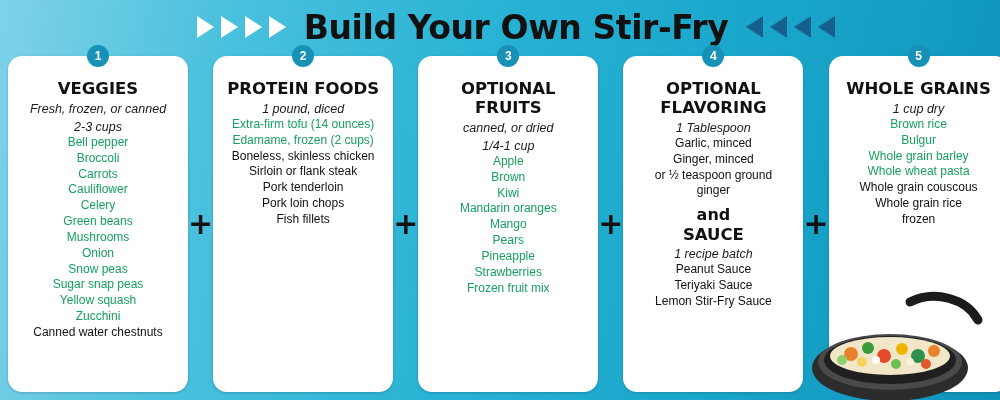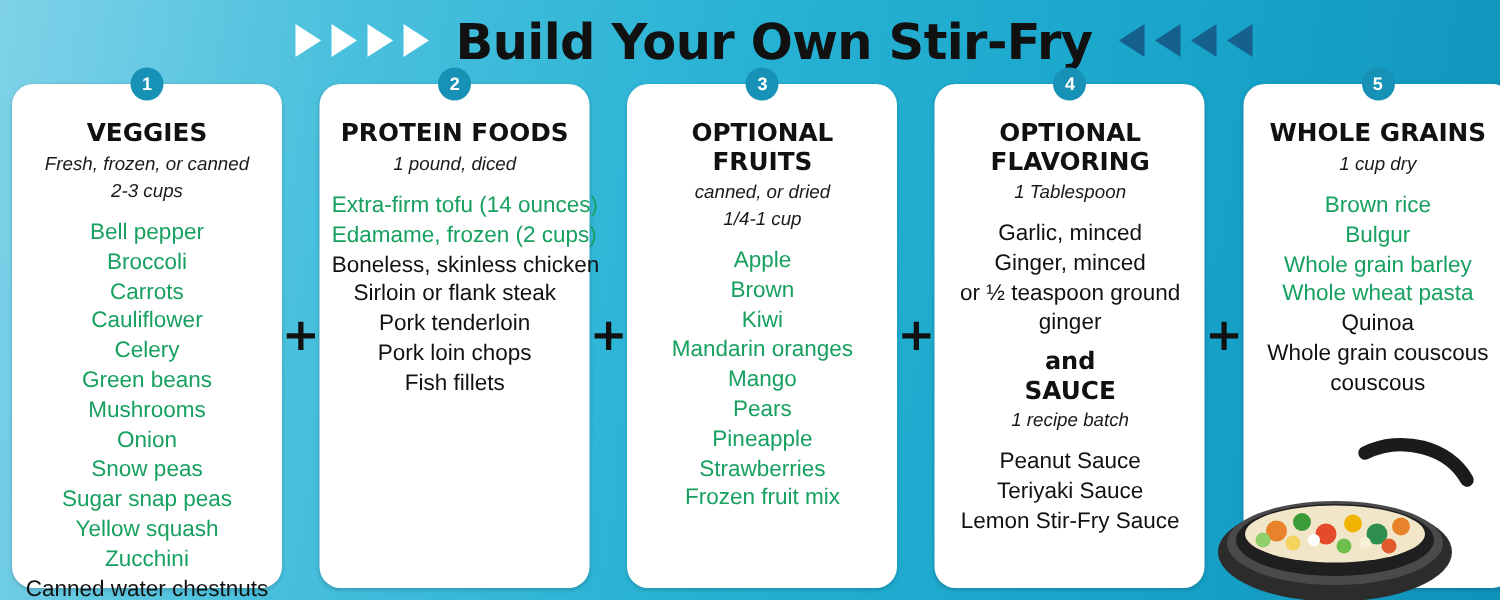--- a/index.html
+++ b/index.html
@@ -102,22 +102,21 @@
     font-family: "DejaVu Sans", sans-serif;
   }
   .sub {
     font-size: 12.5px;
     font-style: italic;
     color: #1a1a1a;
     line-height: 1.2;
     margin: 3px 2px 0 2px;
   }
   .items {
-    margin-top: 10px;
-    font-size: 15px;
+    font-size: 12px;
     line-height: 1.32;
     color: #111111;
   }
   .items div {
     white-space: nowrap;
   }
   .green {
     color: #17a05f;
   }
   .mid-label {
@@ -263,23 +262,23 @@
 
     <div class="card">
       <div class="badge">5</div>
       <h2>WHOLE GRAINS</h2>
       <div class="sub">1 cup dry</div>
       <div class="items">
         <div class="green">Brown rice</div>
         <div class="green">Bulgur</div>
         <div class="green">Whole grain barley</div>
         <div class="green">Whole wheat pasta</div>
-        <div>Quinoa</div>
         <div>Whole grain couscous</div>
-        <div>couscous</div>
+        <div>Whole grain rice</div>
+        <div>frozen</div>
       </div>
     </div>
 
   </div>
 
   <svg id="pan" viewBox="0 0 190 130">
     <g>
       <path d="M104 26 C128 14 160 22 172 44" stroke="#1b1b1b" stroke-width="9" fill="none" stroke-linecap="round"></path>
     </g>
     <g>

